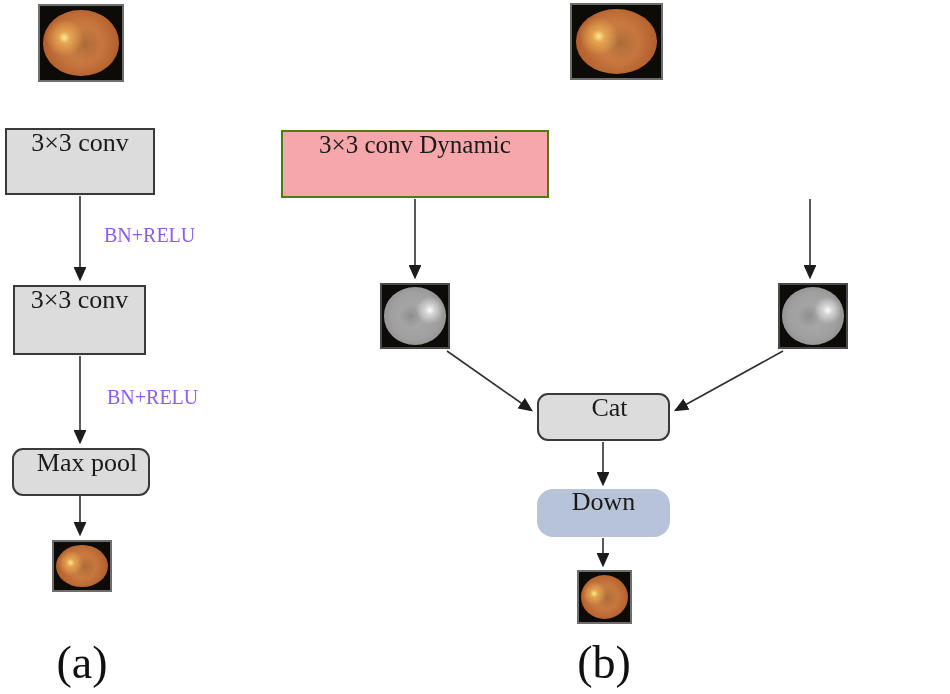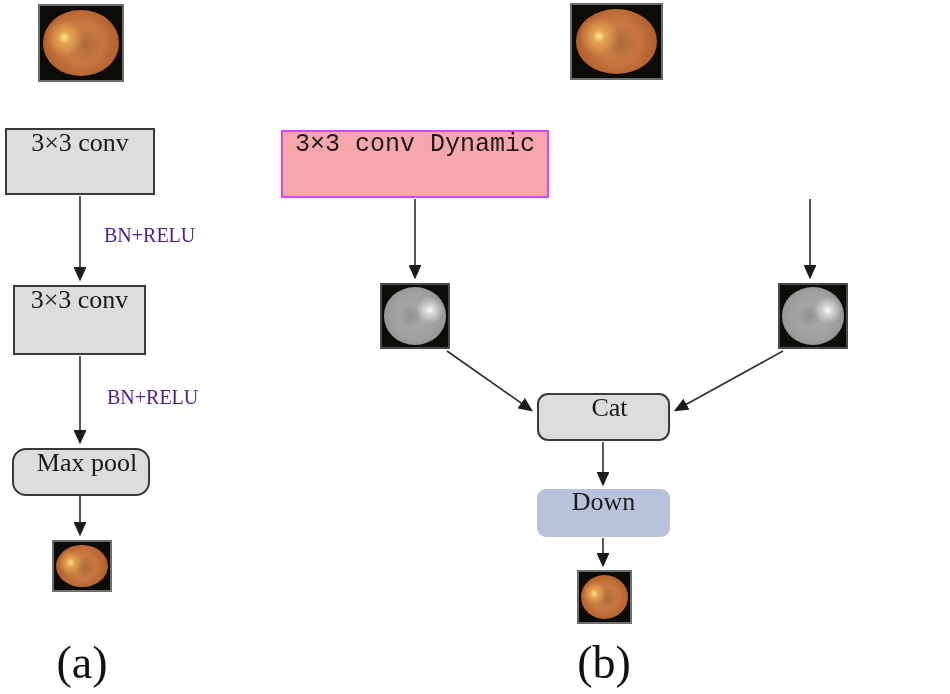--- a/index.html
+++ b/index.html
@@ -7,25 +7,25 @@
     position:relative; width:950px; height:694px; background:#ffffff;
     font-family:"Liberation Serif", serif; color:#1a1a1a; overflow:hidden;
   }
   
   .node {
     position:absolute; box-sizing:border-box;
     display:flex; align-items:flex-start; justify-content:center;
     font-size:26px; color:#1a1a1a; text-align:center; line-height:1;
   }
   .gray-box  { background:#dcdcdc; border:2px solid #3a3a3a; }
-  .pink-box  { background:#f5a7ab; border:2px solid #d946ef; font-size:25px;font-family:Liberation Mono, monospace; }
+  .pink-box  { background:#f5a7ab; border:2px solid #4d7c0f; font-size:25px; }
   .round     { border-radius:11px;padding-left:12px; }
-  .blue-box  { background:#b7c3d8; border:none; border-radius:9px; }
+  .blue-box  { background:#b7c3d8; border:none; border-radius:16px; }
   
-  .edge-label { position:absolute; font-size:20px; color:#4c1d95; white-space:nowrap; }
+  .edge-label { position:absolute; font-size:20px; color:#8b5cf6; white-space:nowrap; }
   
   .panel-letter { position:absolute; font-size:46px; color:#111; width:100px; text-align:center; }
   
   .fundus {
     position:absolute; box-sizing:border-box; background:#0d0b08;
     border:2px solid #6e6e6e; overflow:hidden;
   }
   .fundus .eye { position:absolute; border-radius:50%; }
   .fundus.color .eye {
     left:4%; top:6%; width:92%; height:88%;
@@ -77,21 +77,21 @@
   </div>
 
   <div class="edge-label" style="left:104px; top:224px;">BN+RELU</div>
 
   <div class="node gray-box" style="left:13px; top:285px; width:133px; height:70px;">
     <span>3×3 conv</span>
   </div>
 
   <div class="edge-label" style="left:107px; top:386px;">BN+RELU</div>
 
-  <div class="node gray-box round" style="left:12px; top:448px; width:138px; height:48px;border-radius:14px;">
+  <div class="node gray-box round" style="left:12px; top:448px; width:138px; height:48px;">
     <span>Max pool</span>
   </div>
 
   <div class="fundus color" style="left:52px; top:540px; width:60px; height:52px;">
     <div class="eye"></div>
   </div>
 
   <div class="panel-letter" style="left:32px; top:636px;">(a)</div>
 
   <div class="fundus color" style="left:570px; top:3px; width:93px; height:77px;">

